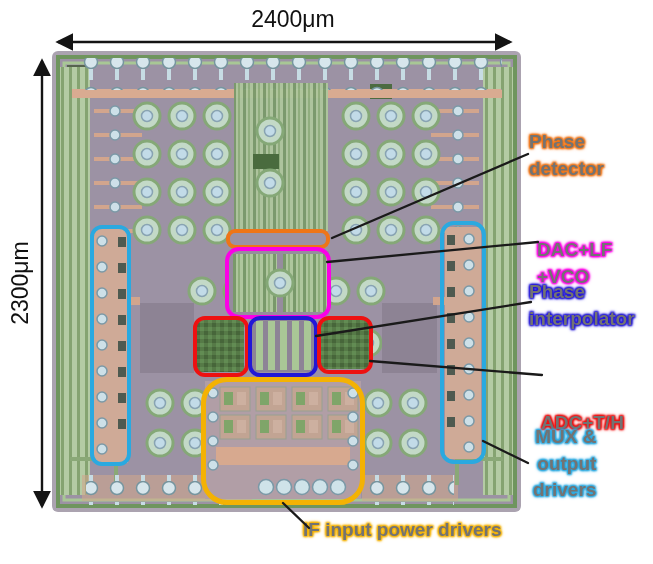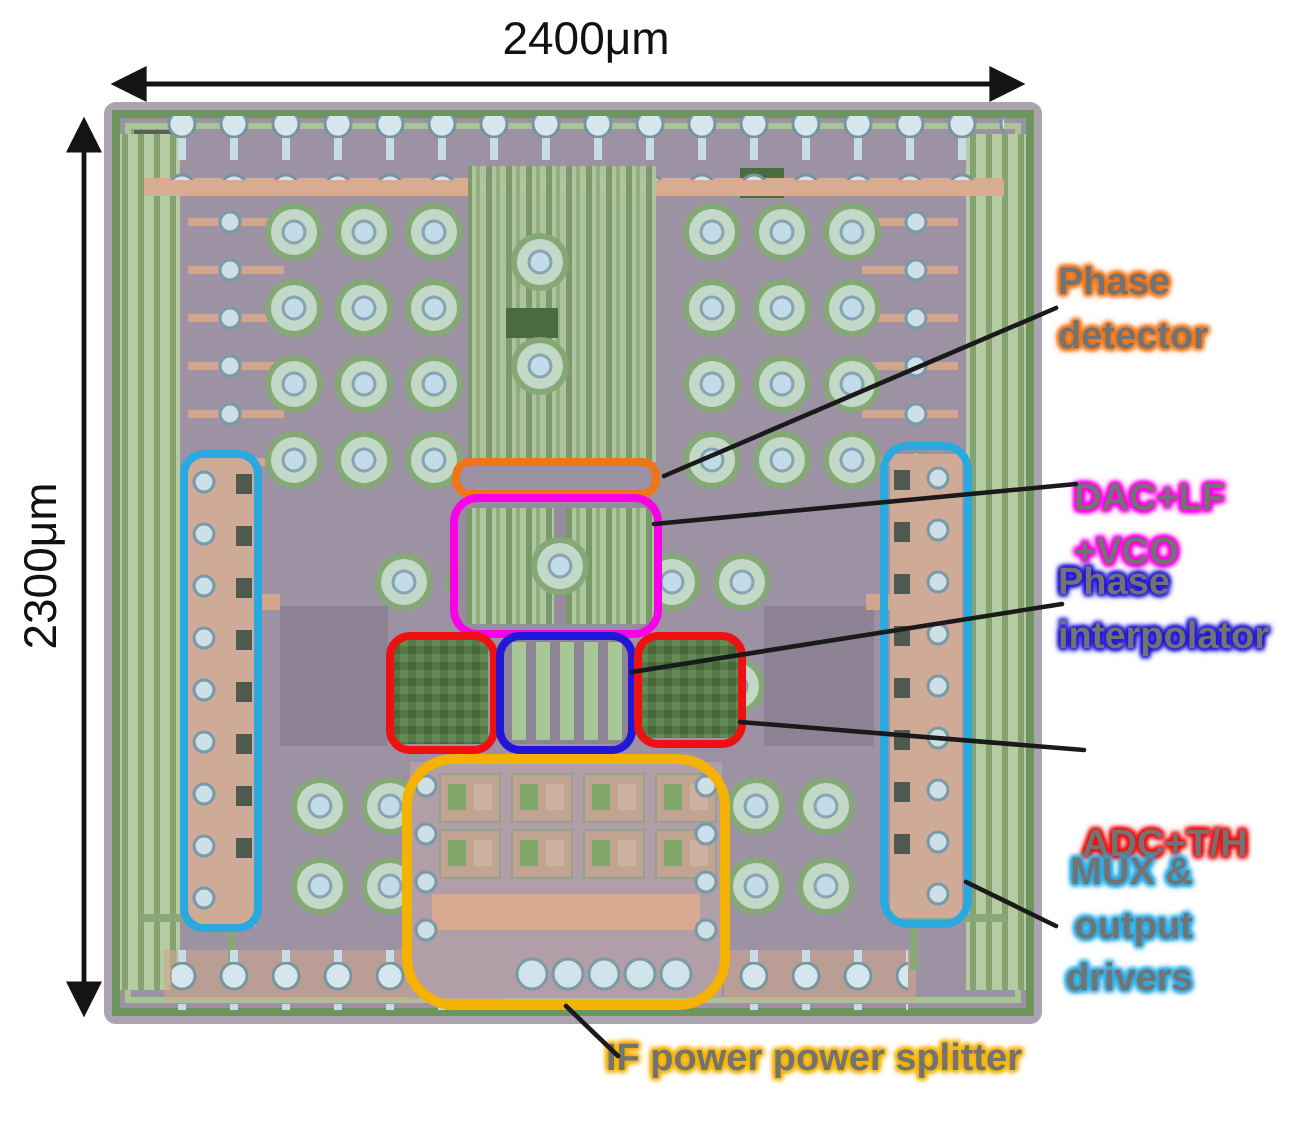--- a/index.html
+++ b/index.html
@@ -293,21 +293,21 @@
   <div class="region-label" id="label-phase-detector" style="text-shadow: rgb(238, 117, 24) 0px 0px 2px, rgb(238, 117, 24) 0px 0px 4px, rgb(238, 117, 24) 1px 1px 2px, rgb(238, 117, 24) -1px -1px 2px, rgb(238, 117, 24) 1px -1px 2px, rgb(238, 117, 24) -1px 1px 2px;">Phase
 detector</div>
   <div class="region-label" id="label-dac-lf-vco" style="text-shadow: rgb(251, 0, 230) 0px 0px 2px, rgb(251, 0, 230) 0px 0px 4px, rgb(251, 0, 230) 1px 1px 2px, rgb(251, 0, 230) -1px -1px 2px, rgb(251, 0, 230) 1px -1px 2px, rgb(251, 0, 230) -1px 1px 2px;">DAC+LF
 +VCO</div>
   <div class="region-label" id="label-phase-interp" style="text-shadow: rgb(34, 23, 214) 0px 0px 2px, rgb(34, 23, 214) 0px 0px 4px, rgb(34, 23, 214) 1px 1px 2px, rgb(34, 23, 214) -1px -1px 2px, rgb(34, 23, 214) 1px -1px 2px, rgb(34, 23, 214) -1px 1px 2px;">Phase
 interpolator</div>
   <div class="region-label" id="label-adc-th" style="text-shadow: rgb(237, 17, 17) 0px 0px 2px, rgb(237, 17, 17) 0px 0px 4px, rgb(237, 17, 17) 1px 1px 2px, rgb(237, 17, 17) -1px -1px 2px, rgb(237, 17, 17) 1px -1px 2px, rgb(237, 17, 17) -1px 1px 2px; margin-top: 45px;">ADC+T/H</div>
   <div class="region-label" id="label-mux" style="text-shadow: rgb(42, 169, 224) 0px 0px 2px, rgb(42, 169, 224) 0px 0px 4px, rgb(42, 169, 224) 1px 1px 2px, rgb(42, 169, 224) -1px -1px 2px, rgb(42, 169, 224) 1px -1px 2px, rgb(42, 169, 224) -1px 1px 2px; text-align: right;">MUX &amp;
 output
 drivers</div>
-  <div class="region-label" id="label-if-splitter" style="text-shadow: rgb(244, 178, 3) 0px 0px 2px, rgb(244, 178, 3) 0px 0px 4px, rgb(244, 178, 3) 1px 1px 2px, rgb(244, 178, 3) -1px -1px 2px, rgb(244, 178, 3) 1px -1px 2px, rgb(244, 178, 3) -1px 1px 2px;">IF power power splitter</div>
+  <div class="region-label" id="label-if-splitter" style="text-shadow: rgb(244, 178, 3) 0px 0px 2px, rgb(244, 178, 3) 0px 0px 4px, rgb(244, 178, 3) 1px 1px 2px, rgb(244, 178, 3) -1px -1px 2px, rgb(244, 178, 3) 1px -1px 2px, rgb(244, 178, 3) -1px 1px 2px;">IF input power drivers</div>
 
   <svg id="overlay" width="653" height="564" viewBox="0 0 653 564">
     <defs>
       <marker id="ah" viewBox="0 0 10 10" refX="8.5" refY="5" markerWidth="7.5" markerHeight="7.5" orient="auto-start-reverse">
           <path d="M0,0 L10,5 L0,10 z" fill="#141414"></path>
         </marker>
     </defs>
     <line x1="58" y1="42" x2="510" y2="42" stroke="#141414" stroke-width="2.4" marker-start="url(#ah)" marker-end="url(#ah)"></line>
     <line x1="42" y1="61" x2="42" y2="506" stroke="#141414" stroke-width="2.4" marker-start="url(#ah)" marker-end="url(#ah)"></line>
     <line x1="528" y1="154" x2="332" y2="238" stroke="#1a1a1a" stroke-width="2.3" stroke-linecap="round"></line>

